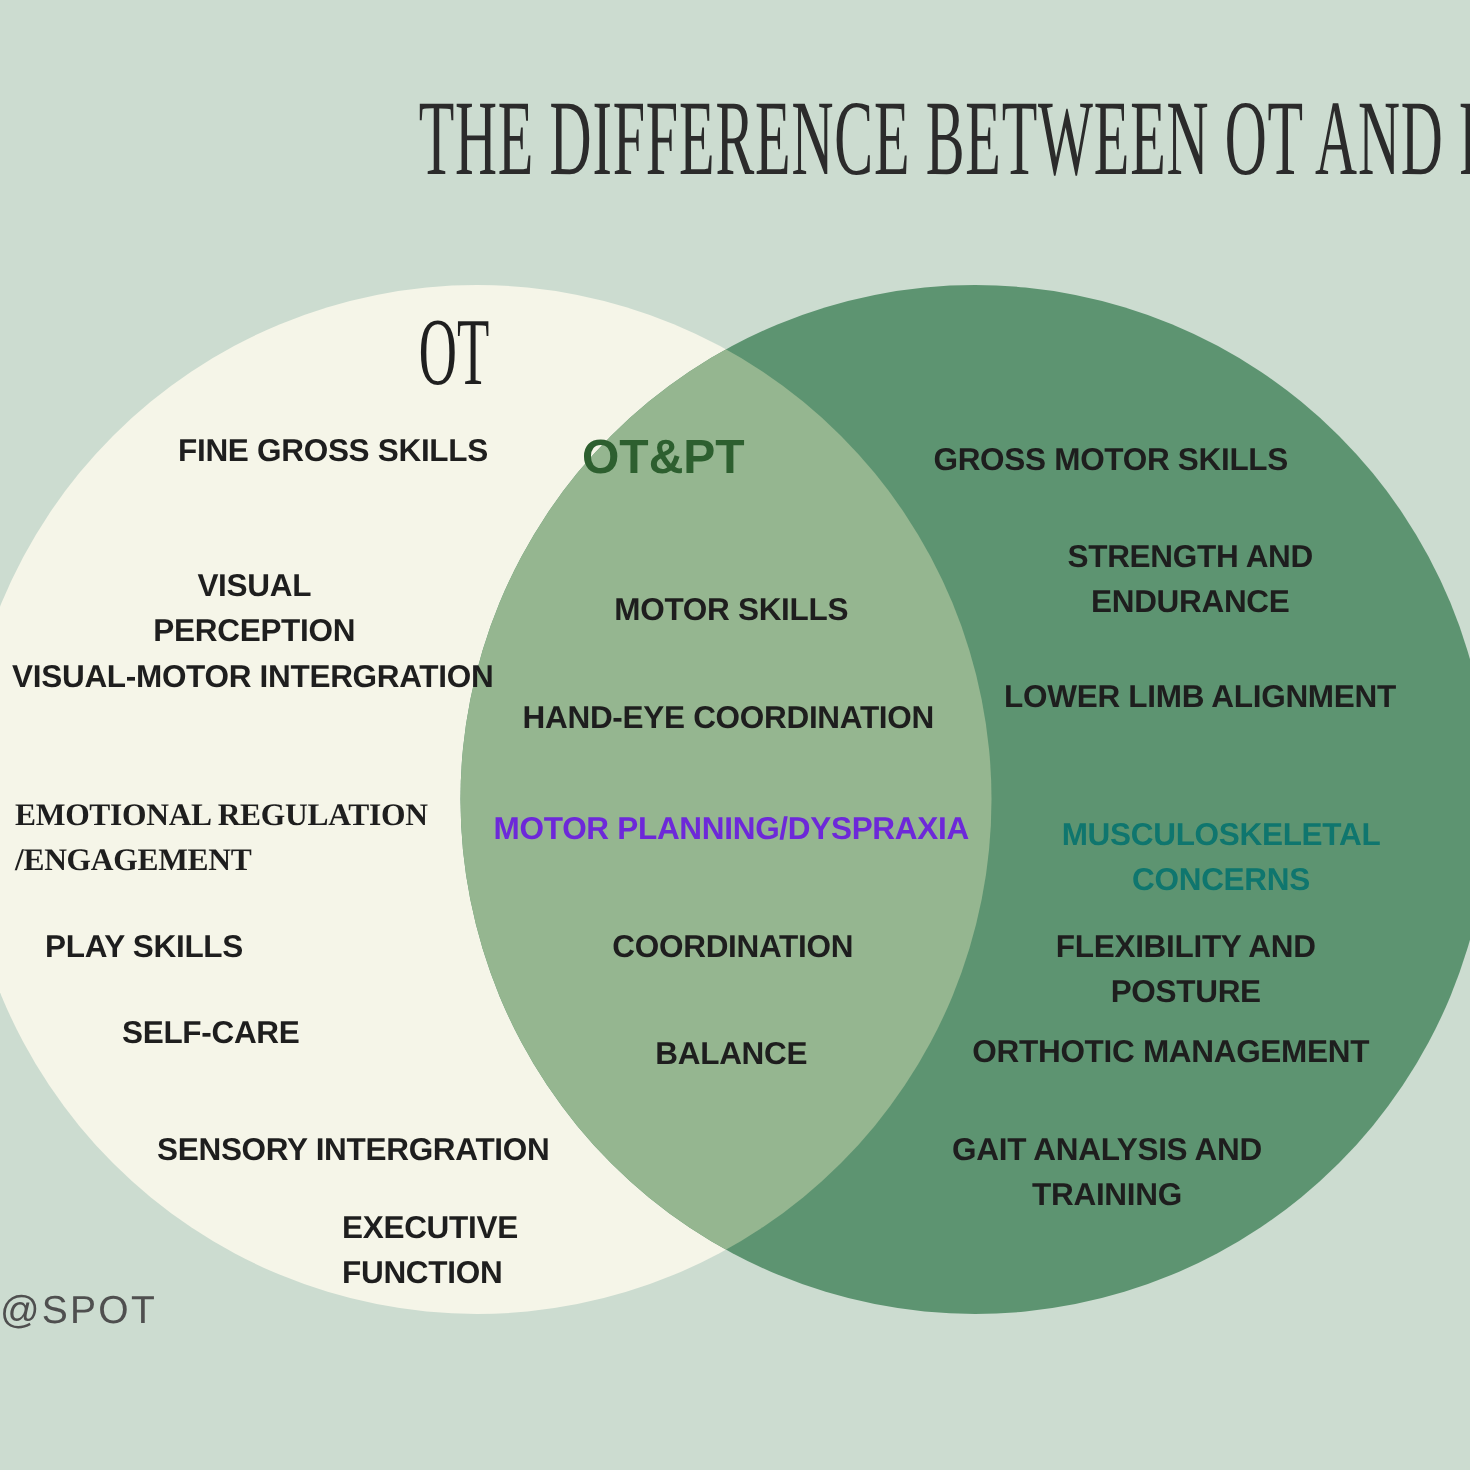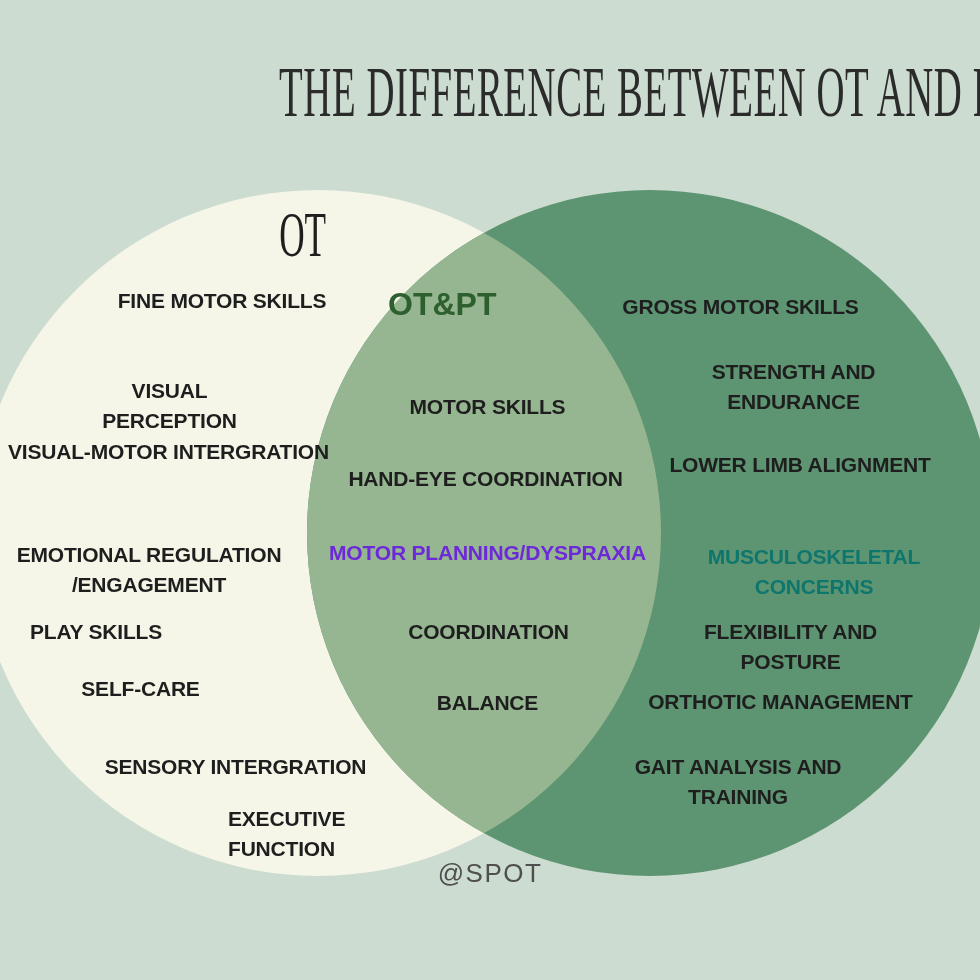--- a/index.html
+++ b/index.html
@@ -12,21 +12,21 @@
          transform:scale(0.57,1.05);transform-origin:50% 50%;letter-spacing:1px;}
   .serif-head{position:absolute;text-align:center;color:#1f1f1f;
          font-family:"Liberation Serif",serif;font-size:64px;line-height:1.0;}
   .serif-head span{display:inline-block;transform:scaleX(0.55);transform-origin:50% 50%;}
   .head-ot{left:233px;top:203px;width:140px;}
   .head-pt{left:629px;top:218px;width:140px;}
   .head-mid{position:absolute;left:388px;top:288px;width:200px;text-align:left;
          color:#2d5f2f;font-size:32px;font-weight:700;letter-spacing:0px;line-height:1.0;}
   .item{position:absolute;color:#1e1e1e;font-size:21px;font-weight:700;
          letter-spacing:-0.2px;line-height:1.45;}
-  .footer{position:absolute;left:0;right:0;top:858px;text-align:center;color:#4f4f4f;
+  .footer{position:absolute;left:0;right:0;top:858px;color:#4f4f4f;
          font-size:26px;font-weight:400;letter-spacing:1.5px;}
 </style>
 </head>
 <body>
 
 <div class="canvas" style="background: rgb(204, 220, 208);">
 
   <svg class="venn" width="980" height="980" viewBox="0 0 980 980">
     <defs>
       <clipPath id="clip-right">
@@ -43,24 +43,24 @@
   </div>
 
   <div class="serif-head head-ot">
     <span>OT</span>
   </div>
 
 
   <div class="head-mid" style="color: rgb(45, 95, 47);">OT&amp;PT</div>
 
   <div id="items">
-      <div class="item" style="left: 112px; top: 286px; width: 220px; text-align: center; color: rgb(30, 30, 30);">FINE MOTOR SKILLS</div>
+      <div class="item" style="left: 112px; top: 286px; width: 220px; text-align: center; color: rgb(30, 30, 30);">FINE GROSS SKILLS</div>
       <div class="item" style="left: 62px; top: 364px; width: 215px; text-align: center; color: rgb(30, 30, 30); margin-top: 12px;">VISUAL PERCEPTION</div>
       <div class="item" style="left: 6px; top: 437px; width: 325px; text-align: center; color: rgb(30, 30, 30);">VISUAL-MOTOR INTERGRATION</div>
-      <div class="item" style="left: 10px; top: 540px; width: 278px; text-align: center; color: rgb(30, 30, 30);">EMOTIONAL REGULATION /ENGAGEMENT</div>
+      <div class="item" style="left: 10px; top: 528px; width: 278px; text-align: left; color: rgb(30, 30, 30); font-family: Liberation Serif, serif;">EMOTIONAL REGULATION /ENGAGEMENT</div>
       <div class="item" style="left: 30px; top: 617px; width: 135px; text-align: left; color: rgb(30, 30, 30);">PLAY SKILLS</div>
       <div class="item" style="left: 78px; top: 674px; width: 125px; text-align: center; color: rgb(30, 30, 30);">SELF-CARE</div>
       <div class="item" style="left: 93px; top: 752px; width: 285px; text-align: center; color: rgb(30, 30, 30);">SENSORY INTERGRATION</div>
       <div class="item" style="left: 228px; top: 804px; width: 228px; text-align: left; color: rgb(30, 30, 30);">EXECUTIVE FUNCTION</div>
       <div class="item" style="left: 385px; top: 392px; width: 205px; text-align: center; color: rgb(30, 30, 30);">MOTOR SKILLS</div>
       <div class="item" style="left: 343px; top: 464px; width: 285px; text-align: center; color: rgb(30, 30, 30);">HAND-EYE COORDINATION</div>
       <div class="item" style="left: 320px; top: 538px; width: 335px; text-align: center; color: #6d28d9;">MOTOR PLANNING/DYSPRAXIA</div>
       <div class="item" style="left: 386px; top: 617px; width: 205px; text-align: center; color: rgb(30, 30, 30);">COORDINATION</div>
       <div class="item" style="left: 385px; top: 688px; width: 205px; text-align: center; color: rgb(30, 30, 30);">BALANCE</div>
       <div class="item" style="left: 618px; top: 292px; width: 245px; text-align: center; color: rgb(30, 30, 30);">GROSS MOTOR SKILLS</div>

